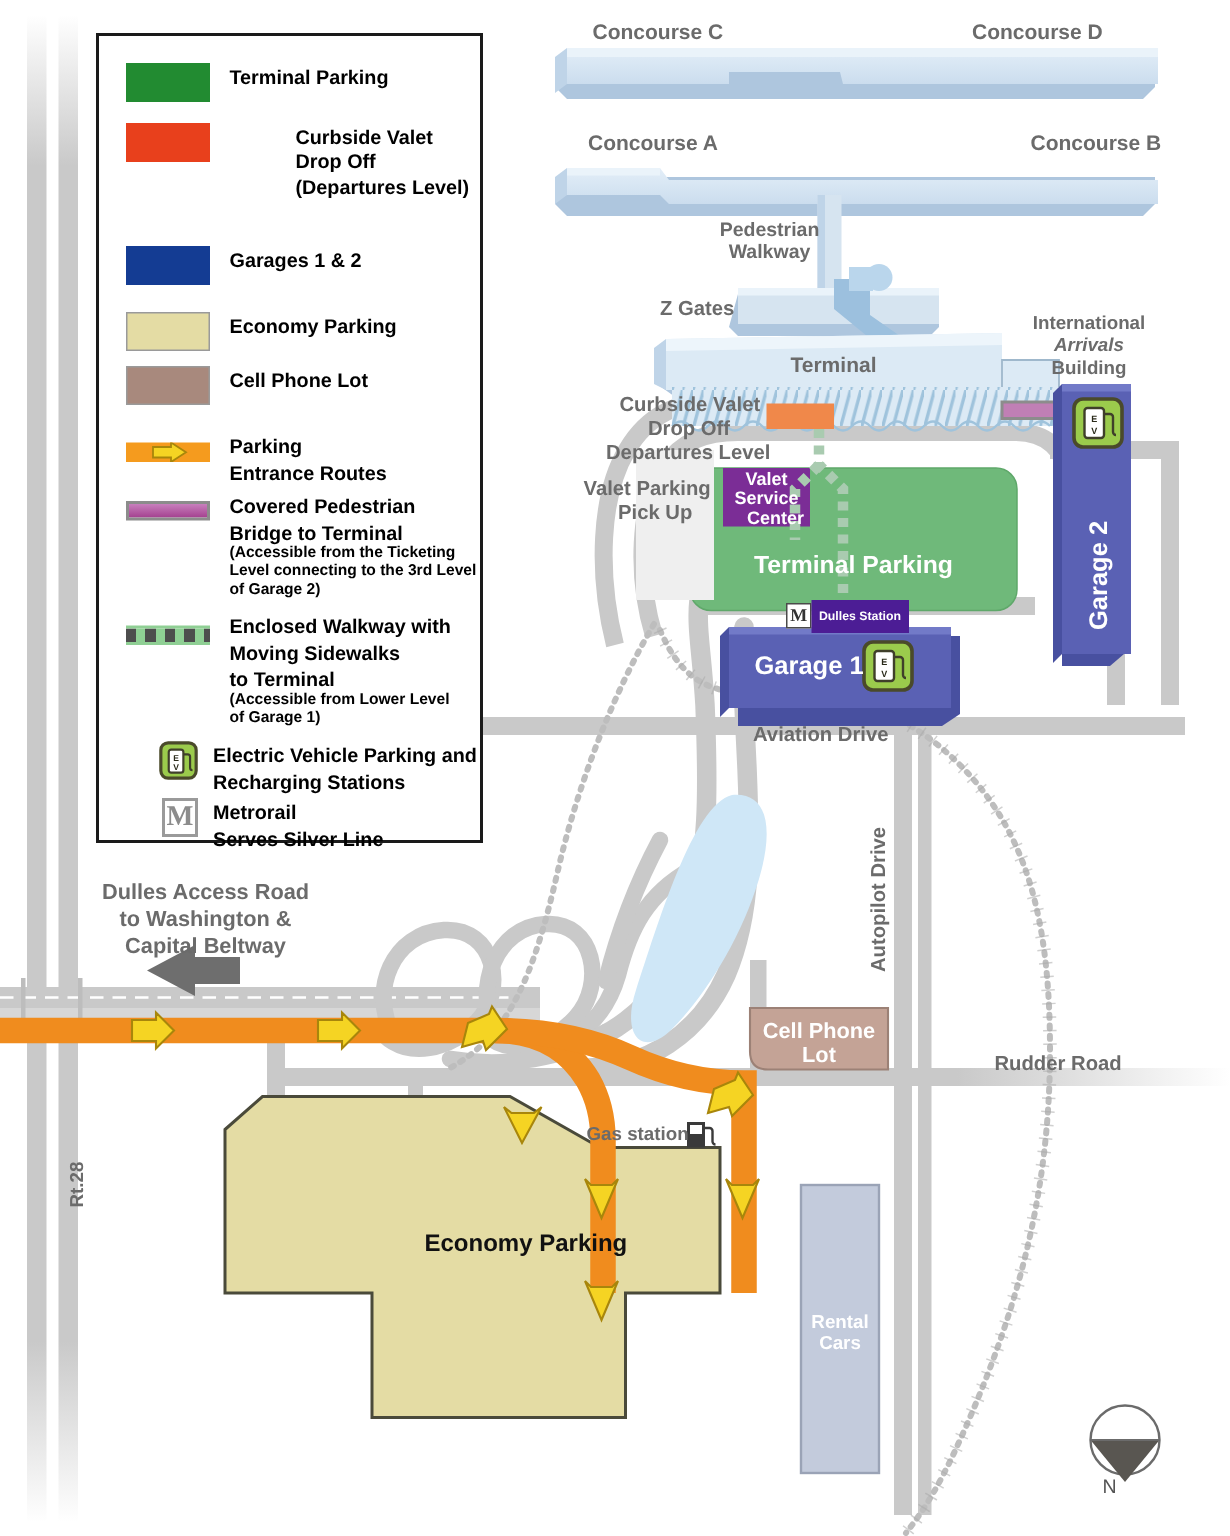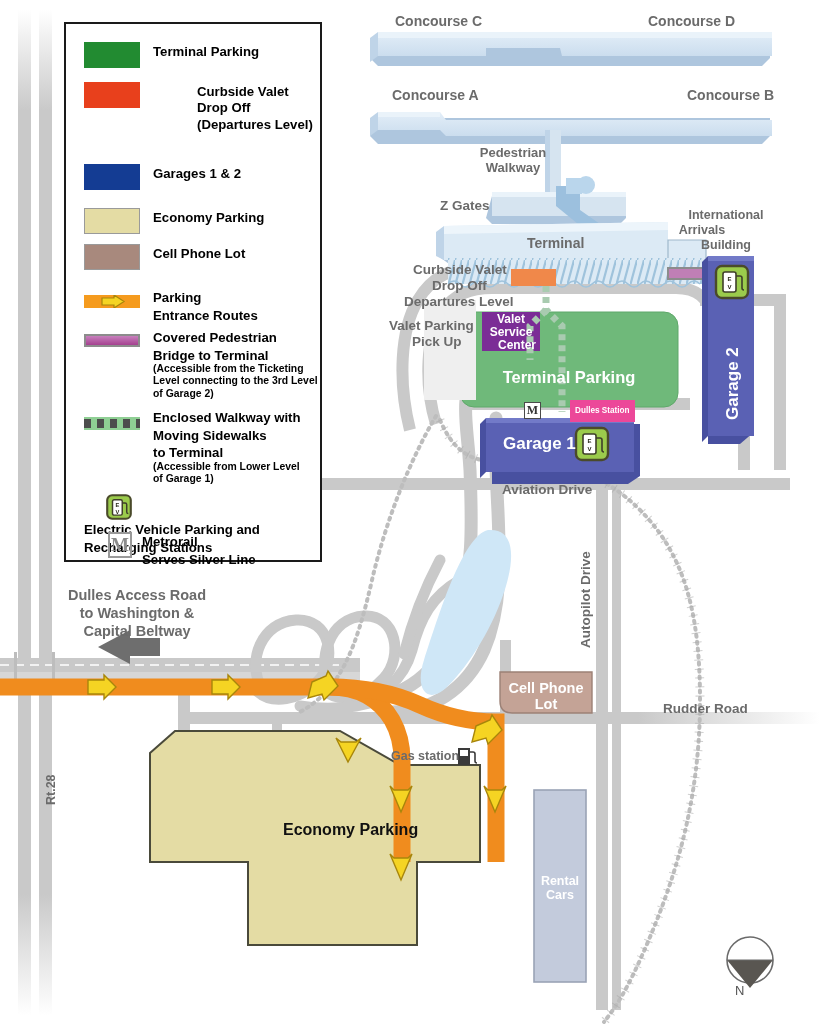--- a/index.html
+++ b/index.html
@@ -35,22 +35,22 @@
   .mlabel{position:absolute;color:#6b6b6b;font-weight:bold;line-height:1.12;z-index:20;}
   .mlabel.white{color:#ffffff;}
   .mlabel.black{color:#111111;}
   .mlabel.ctr{text-align:center;}
   .rot90{transform:rotate(-90deg);transform-origin:left top;white-space:nowrap;}
   .compass-n{position:absolute;left:735px;top:983px;font-size:13px;color:#555;font-weight:normal;}
   .dulles-chip{position:absolute;left:524px;top:403px;height:15px;display:flex;align-items:center;z-index:25;}
   .dulles-chip .mbox{width:15px;height:15px;background:#fff;border:1.6px solid #4a4a4a;
       display:flex;align-items:center;justify-content:center;font-size:12px;font-weight:bold;
       color:#333;font-family:"Liberation Serif",serif;}
-  .dulles-chip .dtxt{background:#ec4899;color:#fff;font-size:8.2px;font-weight:bold;
-      padding:1.5px 5px 2px 5px;height:22px;box-sizing:border-box;display:flex;align-items:center;margin-left:29px;}
+  .dulles-chip .dtxt{background:#4c1d95;color:#fff;font-size:8.2px;font-weight:bold;
+      padding:1.5px 5px 2px 5px;height:22px;box-sizing:border-box;display:flex;align-items:center;}
 </style>
 </head>
 <body>
 
 <div id="page">
 
   <svg id="mapsvg" viewBox="0 0 820 1024" xmlns="http://www.w3.org/2000/svg">
     <defs>
       <linearGradient id="fadeV" x1="0" y1="0" x2="0" y2="1">
         <stop offset="0" stop-color="#C9C9C9" stop-opacity="0"></stop>
@@ -336,21 +336,21 @@
       <div class="sw-walk"></div>
       <div>
         <div class="lg-txt">Enclosed Walkway with</div>
         <div class="lg-txt">Moving Sidewalks</div>
         <div class="lg-txt">to Terminal</div>
         <div class="lg-sub">(Accessible from Lower Level</div>
         <div class="lg-sub">of Garage 1)</div>
       </div>
     </div>
 
-    <div class="lg-row" style="left:18px;top:470px;flex-direction:column;">
+    <div class="lg-row" style="left:18px;top:470px;">
       <div class="sw-ev">
         <svg width="26" height="26" viewBox="0 0 32 32" style="display:block;">
           <rect x="1.5" y="1.5" width="29" height="29" rx="6" fill="#9BCB4C" stroke="#4A4A2A" stroke-width="2.6"></rect>
           <rect x="8" y="7" width="12" height="19" rx="2" fill="#fff" stroke="#3f3f2a" stroke-width="1.8"></rect>
           <path d="M20 11 h3.5 a2 2 0 0 1 2 2 v9 a2 2 0 0 0 2 2" fill="none" stroke="#3f3f2a" stroke-width="1.8"></path>
           <text x="14" y="16" font-size="7" font-family="Liberation Sans, sans-serif" font-weight="bold" fill="#2a2a1a" text-anchor="middle">E</text>
           <text x="14" y="24" font-size="7" font-family="Liberation Sans, sans-serif" font-weight="bold" fill="#2a2a1a" text-anchor="middle">V</text>
         </svg>
       </div>
       <div>
@@ -374,21 +374,21 @@
   <div class="mlabel" style="left:645px;top:88px;font-size:14px;margin-left:42px;">Concourse B</div>
 
   <div class="mlabel ctr" style="left:467px;top:146px;width:92px;font-size:13px;">Pedestrian</div>
   <div class="mlabel ctr" style="left:467px;top:161px;width:92px;font-size:13px;">Walkway</div>
 
   <div class="mlabel" style="left:440px;top:198px;font-size:13.5px;">Z Gates</div>
 
   <div class="mlabel" style="left:527px;top:236px;font-size:14px;">Terminal</div>
 
   <div class="mlabel ctr" style="left:676px;top:208px;width:100px;font-size:12.5px;">International</div>
-  <div class="mlabel ctr" style="left:652px;top:223px;width:100px;font-size:12.5px;">Arrivals</div>
+  <div class="mlabel ctr" style="left:676px;top:223px;width:100px;font-size:12.5px;font-style:italic;">Arrivals</div>
   <div class="mlabel ctr" style="left:676px;top:238px;width:100px;font-size:12.5px;">Building</div>
 
   <div class="mlabel" style="left:413px;top:262px;font-size:13.5px;">Curbside Valet</div>
   <div class="mlabel" style="left:432px;top:278px;font-size:13.5px;">Drop Off</div>
   <div class="mlabel" style="left:404px;top:294px;font-size:13.5px;">Departures Level</div>
 
   <div class="mlabel" style="left:389px;top:318px;font-size:13.5px;">Valet Parking</div>
   <div class="mlabel" style="left:412px;top:334px;font-size:13.5px;">Pick Up</div>
 
   <div class="mlabel white ctr" style="left:482px;top:313px;width:58px;font-size:12px;">Valet</div>

